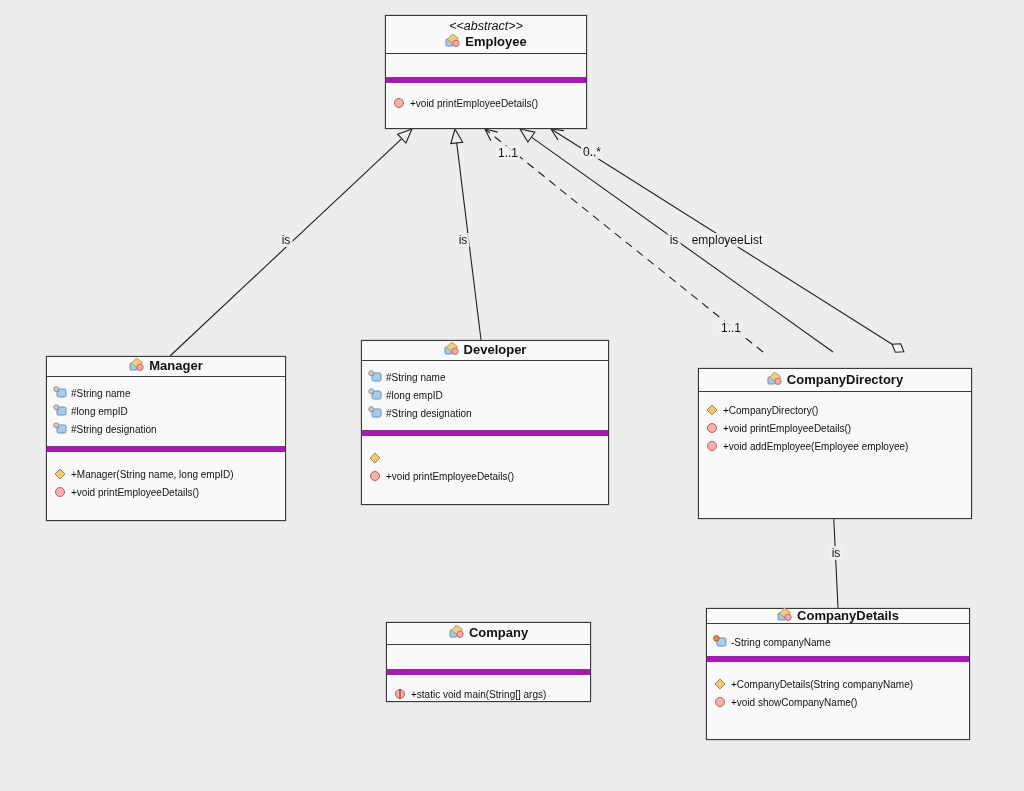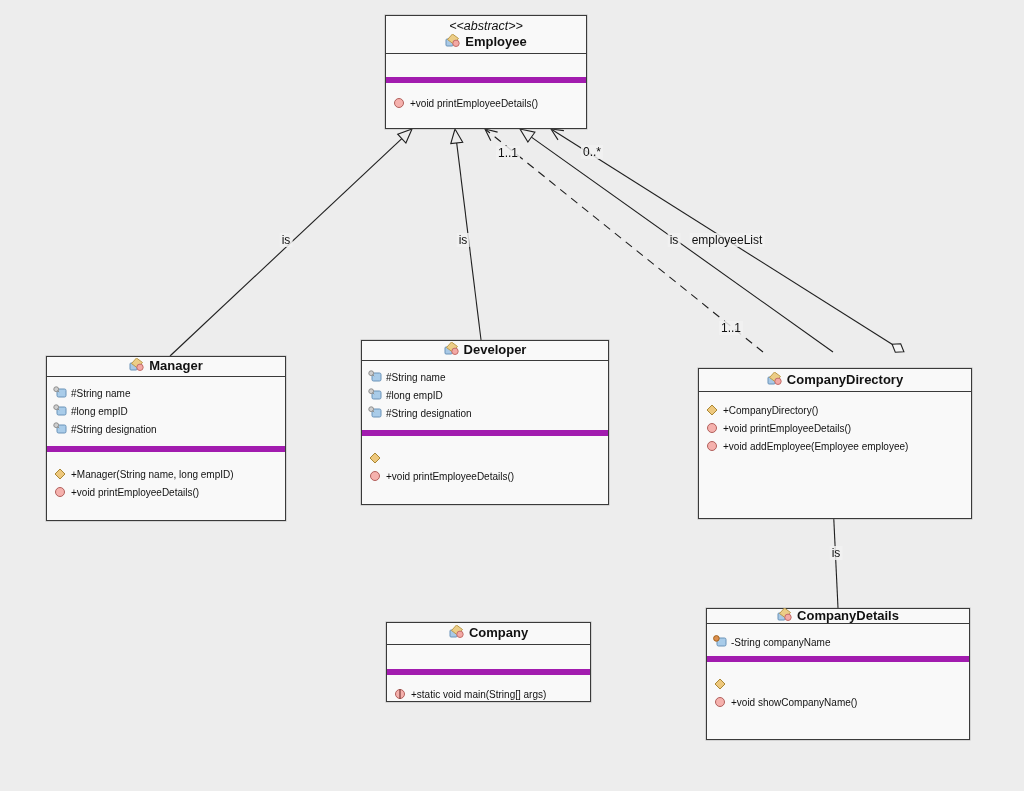--- a/index.html
+++ b/index.html
@@ -288,20 +288,21 @@
         <span class="mlabel">-String companyName</span>
       </div>
     </div>
   <div class="methods" style="padding-top:10px">
       <div class="member">
         <span class="micon">
           <svg width="12" height="12" viewBox="0 0 12 12">
             <polygon points="6,1 11,6 6,11 1,6" fill="#eec87d" stroke="#aa8733"></polygon>
           </svg>
         </span>
+        <span class="mlabel">+CompanyDetails(String companyName)</span>
       </div>
       <div class="member">
         <span class="micon">
           <svg width="12" height="12" viewBox="0 0 12 12">
             <circle cx="6" cy="6" r="4.5" fill="#f5b1ad" stroke="#b2605c"></circle>
           </svg>
         </span>
         <span class="mlabel">+void showCompanyName()</span>
       </div>
     </div>

